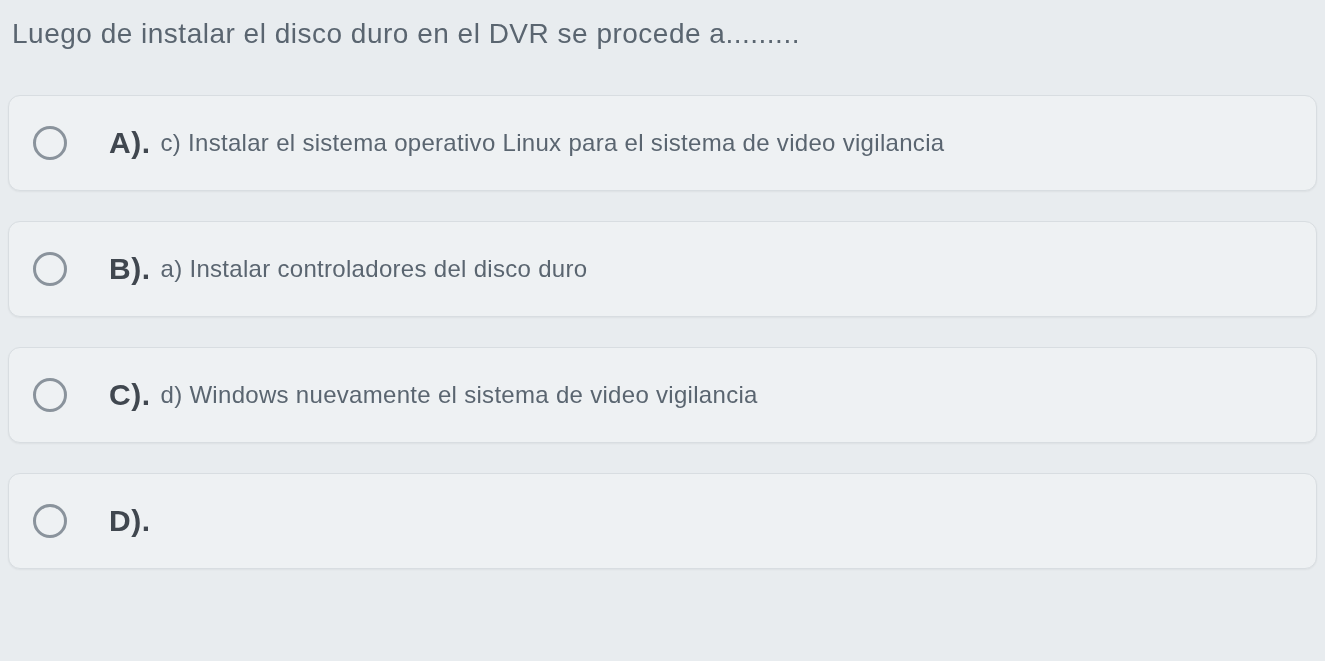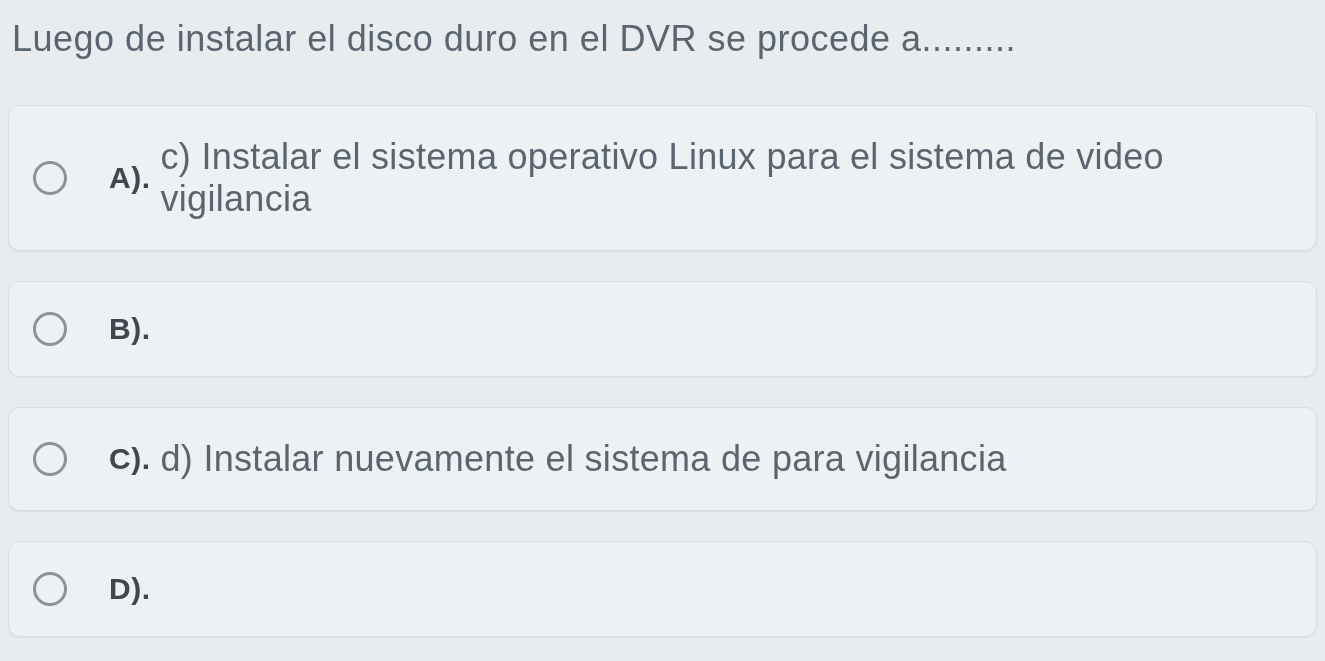--- a/index.html
+++ b/index.html
@@ -9,21 +9,21 @@
     }
     body {
       width: 1325px;
       height: 661px;
       background: #e8ecef;
       font-family: Arial, Helvetica, sans-serif;
       overflow: hidden;
       padding: 0;
     }
     .question-text {
-      font-size: 36px;
+      font-size: 28px;
       color: #5a6570;
       font-weight: 400;
       padding: 18px 12px 45px 12px;
       letter-spacing: 0.5px;
     }
     .options-container {
       padding: 0 8px;
     }
     .option-row {
       display: flex;
@@ -45,21 +45,21 @@
       background: #eef1f3;
     }
     .option-letter {
       font-size: 30px;
       font-weight: 700;
       color: #40474f;
       margin-right: 10px;
       letter-spacing: 0.5px;
     }
     .option-text {
-      font-size: 36px;
+      font-size: 24px;
       color: #5a6570;
       font-weight: 400;
       letter-spacing: 0.3px;
     }
   </style>
 </head>
 <body>
 
 <div class="question-text">Luego de instalar el disco duro en el DVR se procede a.........</div>
 
@@ -67,26 +67,27 @@
 
   <div class="option-row">
     <div class="radio-circle"></div>
     <span class="option-letter">A).</span>
     <span class="option-text">c) Instalar el sistema operativo Linux para el sistema de video vigilancia</span>
   </div>
 
   <div class="option-row">
     <div class="radio-circle"></div>
     <span class="option-letter">B).</span>
+    <span class="option-text">a) Instalar controladores del disco duro</span>
   </div>
 
   <div class="option-row">
     <div class="radio-circle"></div>
     <span class="option-letter">C).</span>
-    <span class="option-text">d) Instalar nuevamente el sistema de para vigilancia</span>
+    <span class="option-text">d) Windows nuevamente el sistema de video vigilancia</span>
   </div>
 
   <div class="option-row">
     <div class="radio-circle"></div>
     <span class="option-letter">D).</span>
   </div>
 
 </div>
 
 </body></html>

